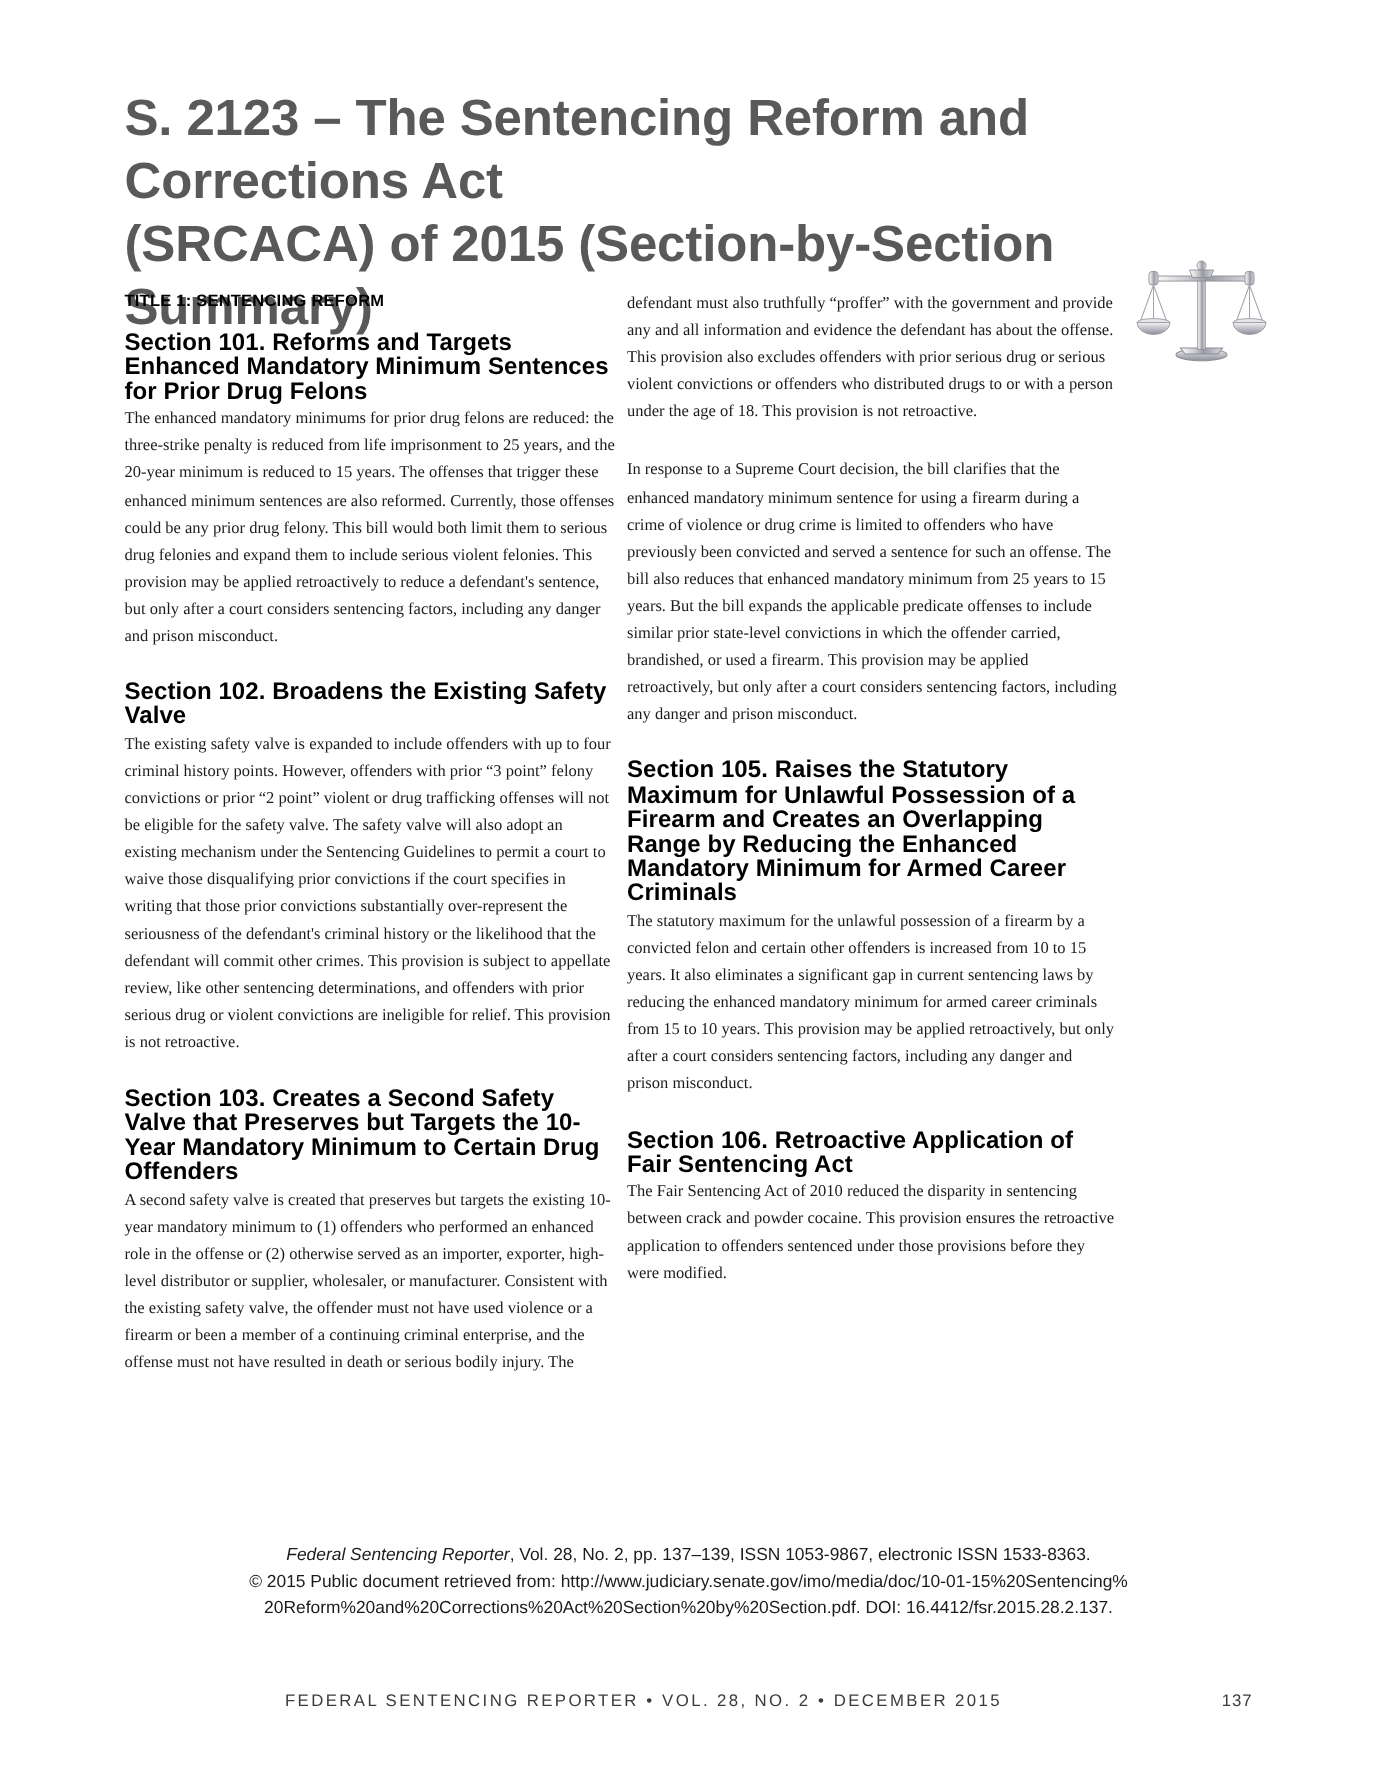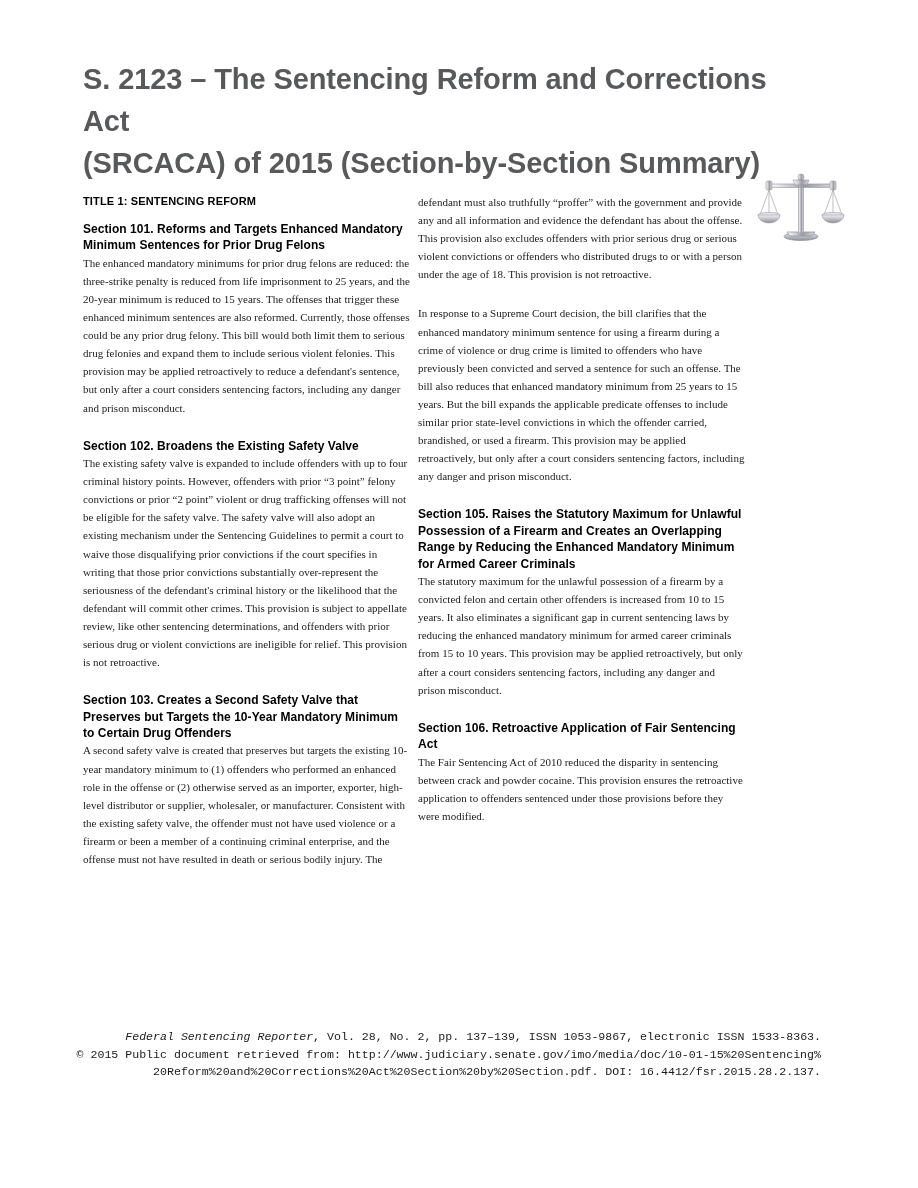--- a/index.html
+++ b/index.html
@@ -16,21 +16,21 @@
   }
 
   
   .doc-title {
     position: absolute;
     left: 83px;
     top: 58px;
     width: 720px;
     font-family: "Liberation Sans", sans-serif;
     font-weight: bold;
-    font-size: 29px;
+    font-size: 34px;
     line-height: 42px;
     color: #58595b;
     letter-spacing: -0.1px;
   }
 
   
   .scales-wrap {
     position: absolute;
     left: 757px;
     top: 166px;
@@ -54,21 +54,21 @@
     font-size: 11px;
     line-height: 16px;
     color: #000000;
     margin: 0 0 12px 0;
     letter-spacing: 0.15px;
   }
 
   .sec-head {
     font-family: "Liberation Sans", sans-serif;
     font-weight: bold;
-    font-size: 12px;
+    font-size: 16px;
     line-height: 16.4px;
     color: #000000;
     margin: 0;
     letter-spacing: 0.05px;
   }
 
   .body-par {
     font-family: "Liberation Serif", serif;
     font-size: 11px;
     line-height: 18.1px;
@@ -76,28 +76,28 @@
     margin: 0;
     text-align: left;
   }
 
   .sec-block { margin-bottom: 21px; }
   .sec-block:last-child { margin-bottom: 0; }
 
   
   .citation {
     position: absolute;
-    left: 69px;
+    left: 83px;
     top: 1028px;
     width: 752px;
-    font-family: Liberation Mono, monospace;
+    font-family: Liberation Sans, sans-serif;
     font-size: 11.6px;
     line-height: 17.5px;
     color: #1b1b1b;
-    text-align: right;
+    text-align: center;
   }
   .citation em { font-style: italic; }
 
   
   .running-foot {
     position: absolute;
     left: 83px;
     top: 1128px;
     width: 752px;
     height: 18px;
@@ -213,14 +213,18 @@
   </div>
 
   <div class="citation">
     <div>
       <em>Federal Sentencing Reporter</em><span>, Vol. 28, No. 2, pp. 137–139, ISSN 1053-9867, electronic ISSN 1533-8363.</span>
     </div>
     <div>© 2015 Public document retrieved from: http://www.judiciary.senate.gov/imo/media/doc/10-01-15%20Sentencing%</div>
     <div>20Reform%20and%20Corrections%20Act%20Section%20by%20Section.pdf. DOI: 16.4412/fsr.2015.28.2.137.</div>
   </div>
 
+  <div class="running-foot">
+    <div class="rf-center"><span>FEDERAL SENTENCING REPORTER</span><span class="dotsep">•</span><span>VOL. 28, NO. 2</span><span class="dotsep">•</span><span>DECEMBER 2015</span></div>
+    <div class="rf-page">137</div>
+  </div>
 
 </div>
 
 </body></html>

